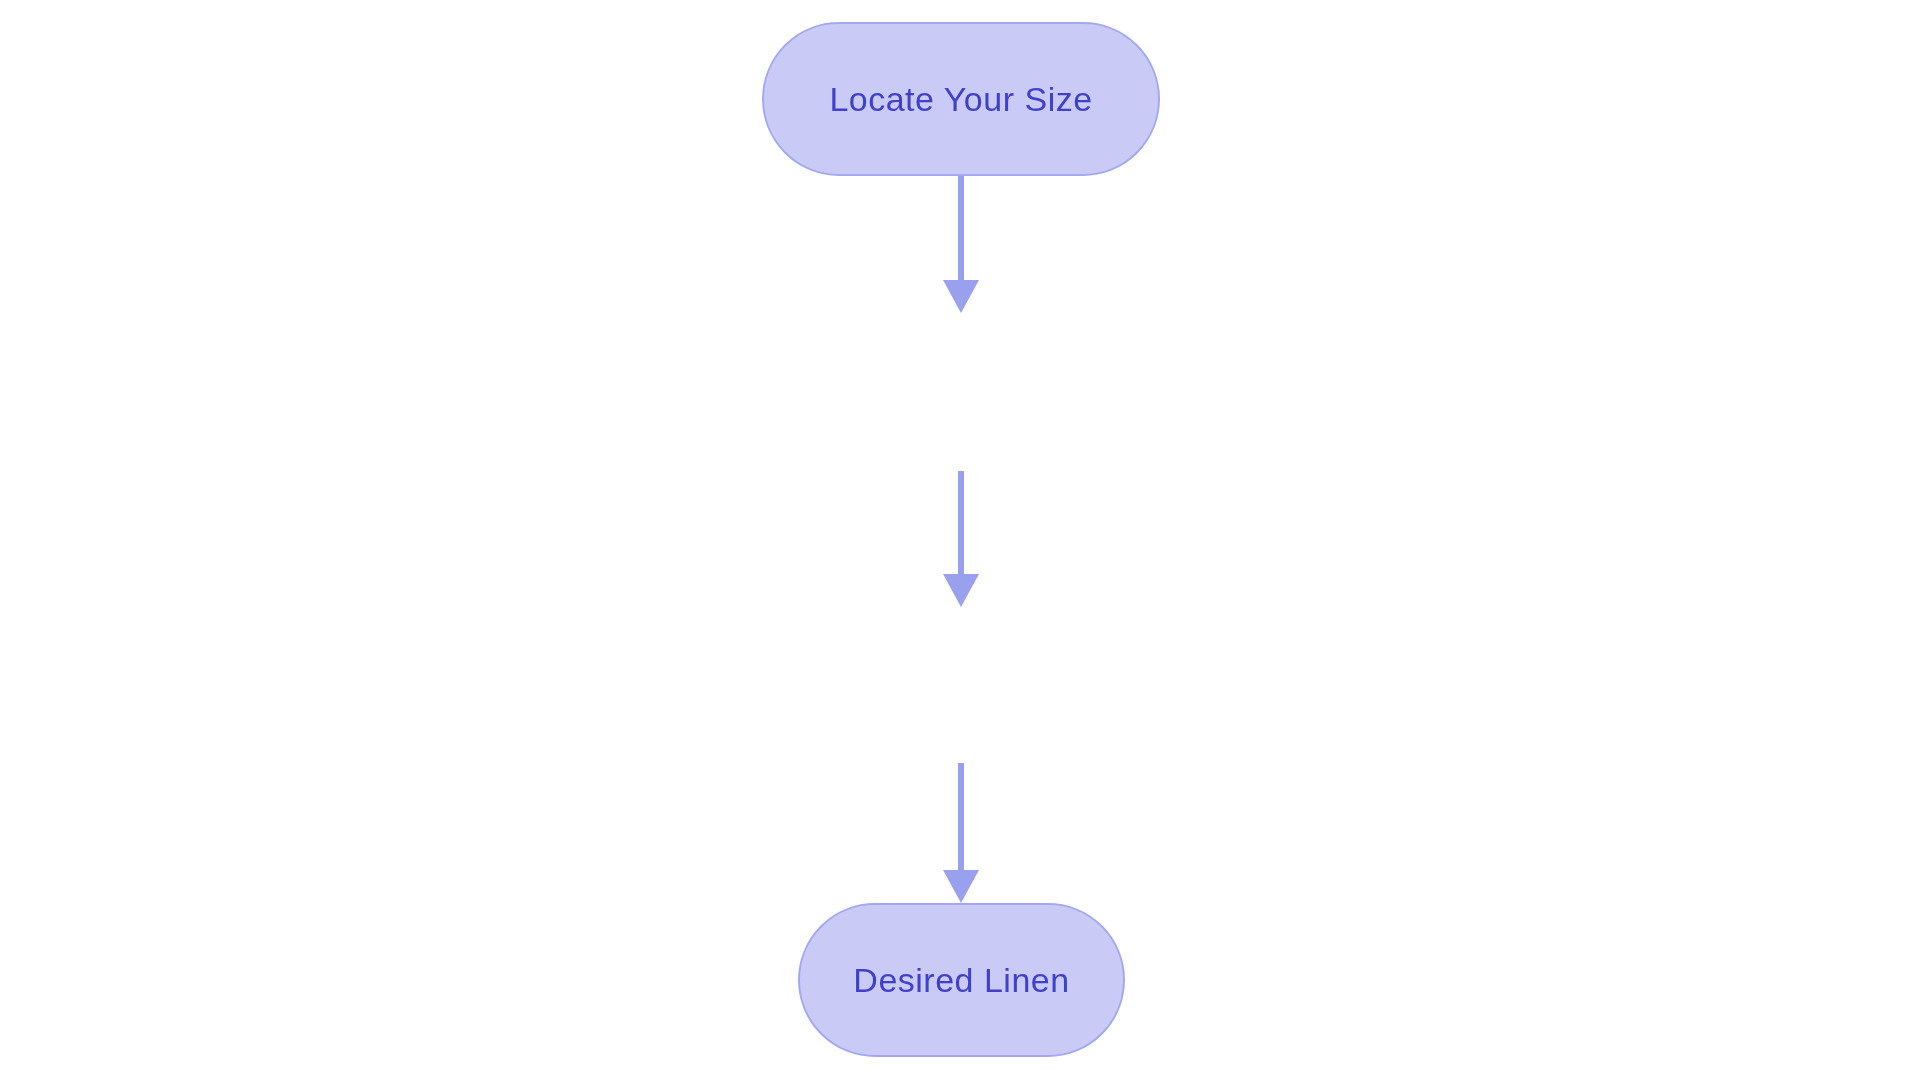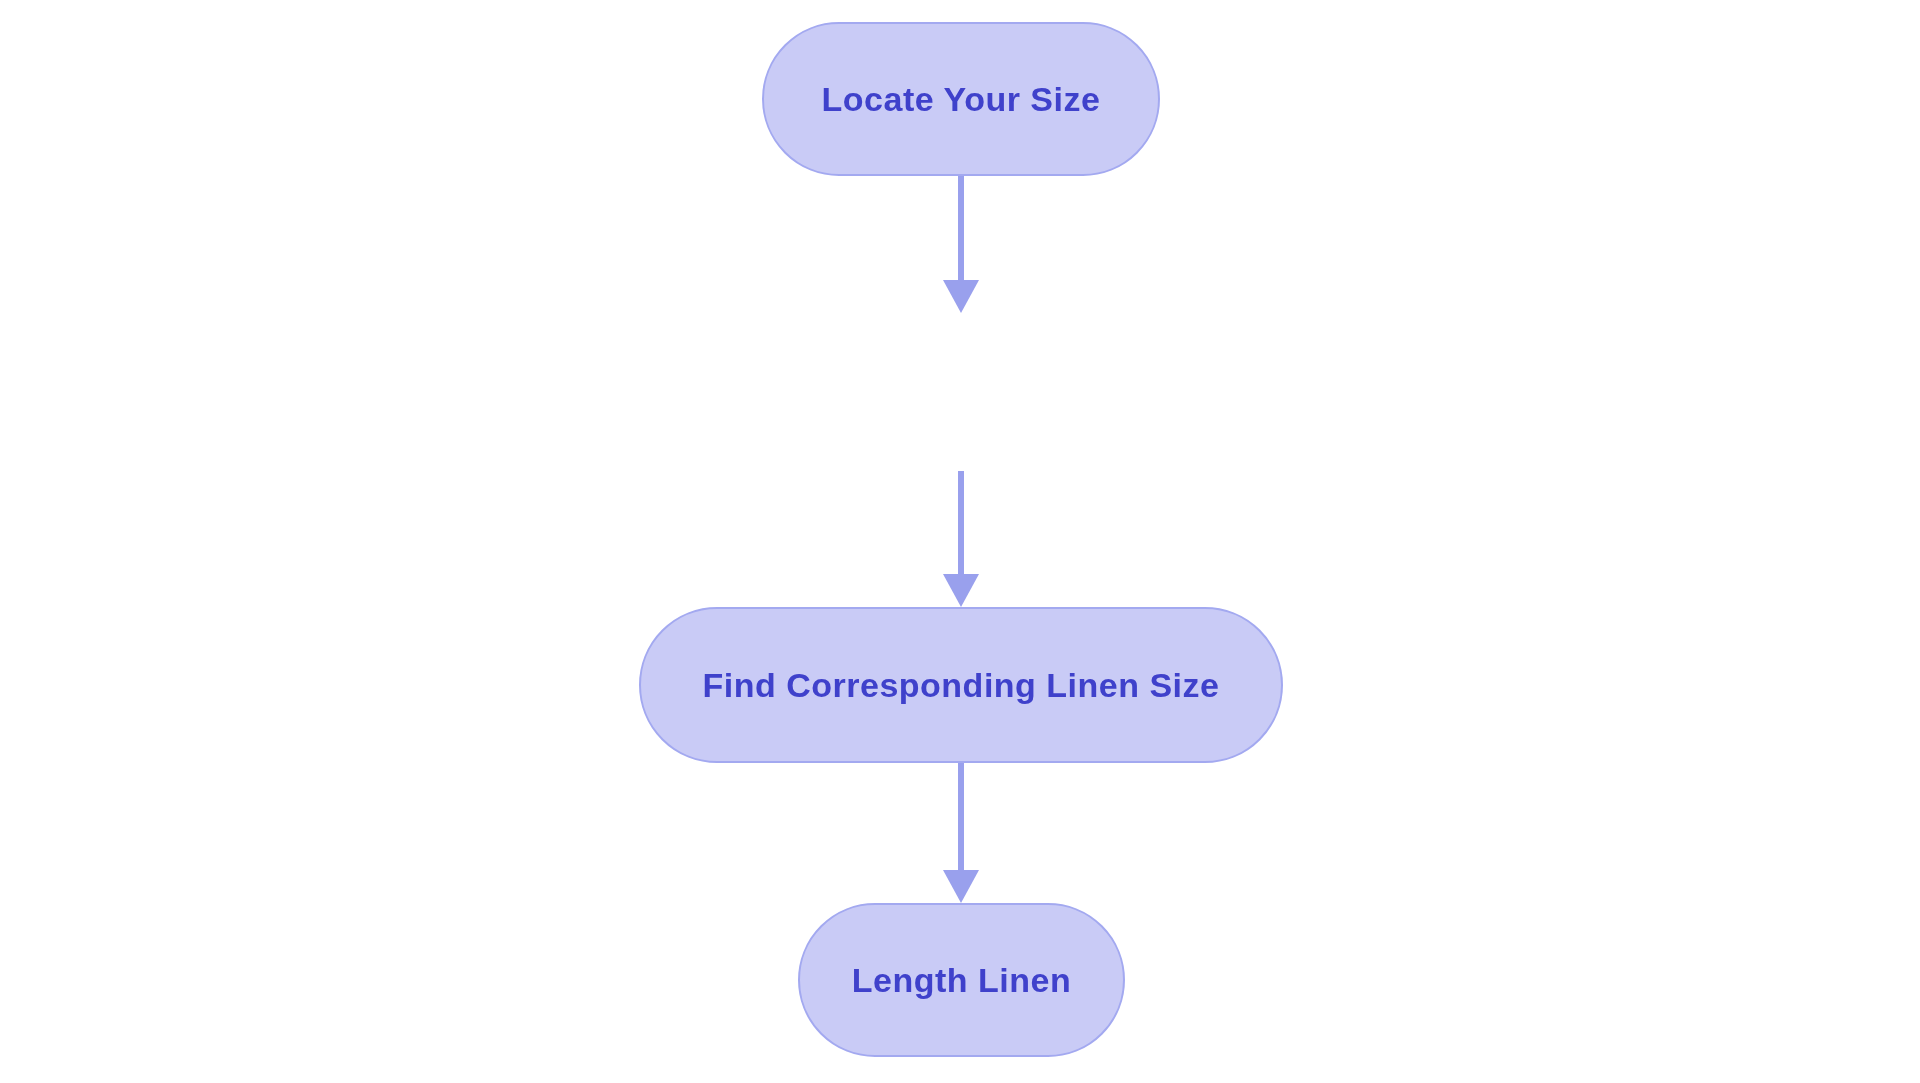--- a/index.html
+++ b/index.html
@@ -28,21 +28,21 @@
     display: flex;
     align-items: center;
     justify-content: center;
     background: var(--node-fill);
     border: 2px solid var(--node-border);
     border-radius: 78px;
   }
   .flow-node .label {
     color: var(--node-text);
     font-size: 34px;
-    font-weight: 700;
+    font-weight: 400;
     letter-spacing: 0.5px;
     white-space: nowrap;
   }
   .node-1 { left: 762px; top: 22px;  width: 398px; height: 154px; }
   .node-2 { left: 630px; top: 313px; width: 662px; height: 158px; }
   .node-3 { left: 639px; top: 607px; width: 644px; height: 156px; }
   .node-4 { left: 798px; top: 903px; width: 327px; height: 154px; }
   .flow-arrow { position: absolute; left: 941px; width: 40px; display: block; }
   .arrow-1 { top: 176px; height: 137px; }
   .arrow-2 { top: 471px; height: 136px; }
@@ -63,26 +63,23 @@
     <line x1="20" y1="0" x2="20" y2="105"></line>
     <polygon points="2,104 38,104 20,137"></polygon>
   </svg>
 
 
   <svg class="flow-arrow arrow-2" viewBox="0 0 40 136" preserveAspectRatio="none" xmlns="http://www.w3.org/2000/svg">
     <line x1="20" y1="0" x2="20" y2="104"></line>
     <polygon points="2,103 38,103 20,136"></polygon>
   </svg>
 
-  <div class="flow-node node-3">
-    <span class="label">Find Corresponding Linen Size</span>
-  </div>
 
   <svg class="flow-arrow arrow-3" viewBox="0 0 40 140" preserveAspectRatio="none" xmlns="http://www.w3.org/2000/svg">
     <line x1="20" y1="0" x2="20" y2="108"></line>
     <polygon points="2,107 38,107 20,140"></polygon>
   </svg>
 
   <div class="flow-node node-4">
-    <span class="label">Length Linen</span>
+    <span class="label">Desired Linen</span>
   </div>
 
 </div>
 
 </body></html>

